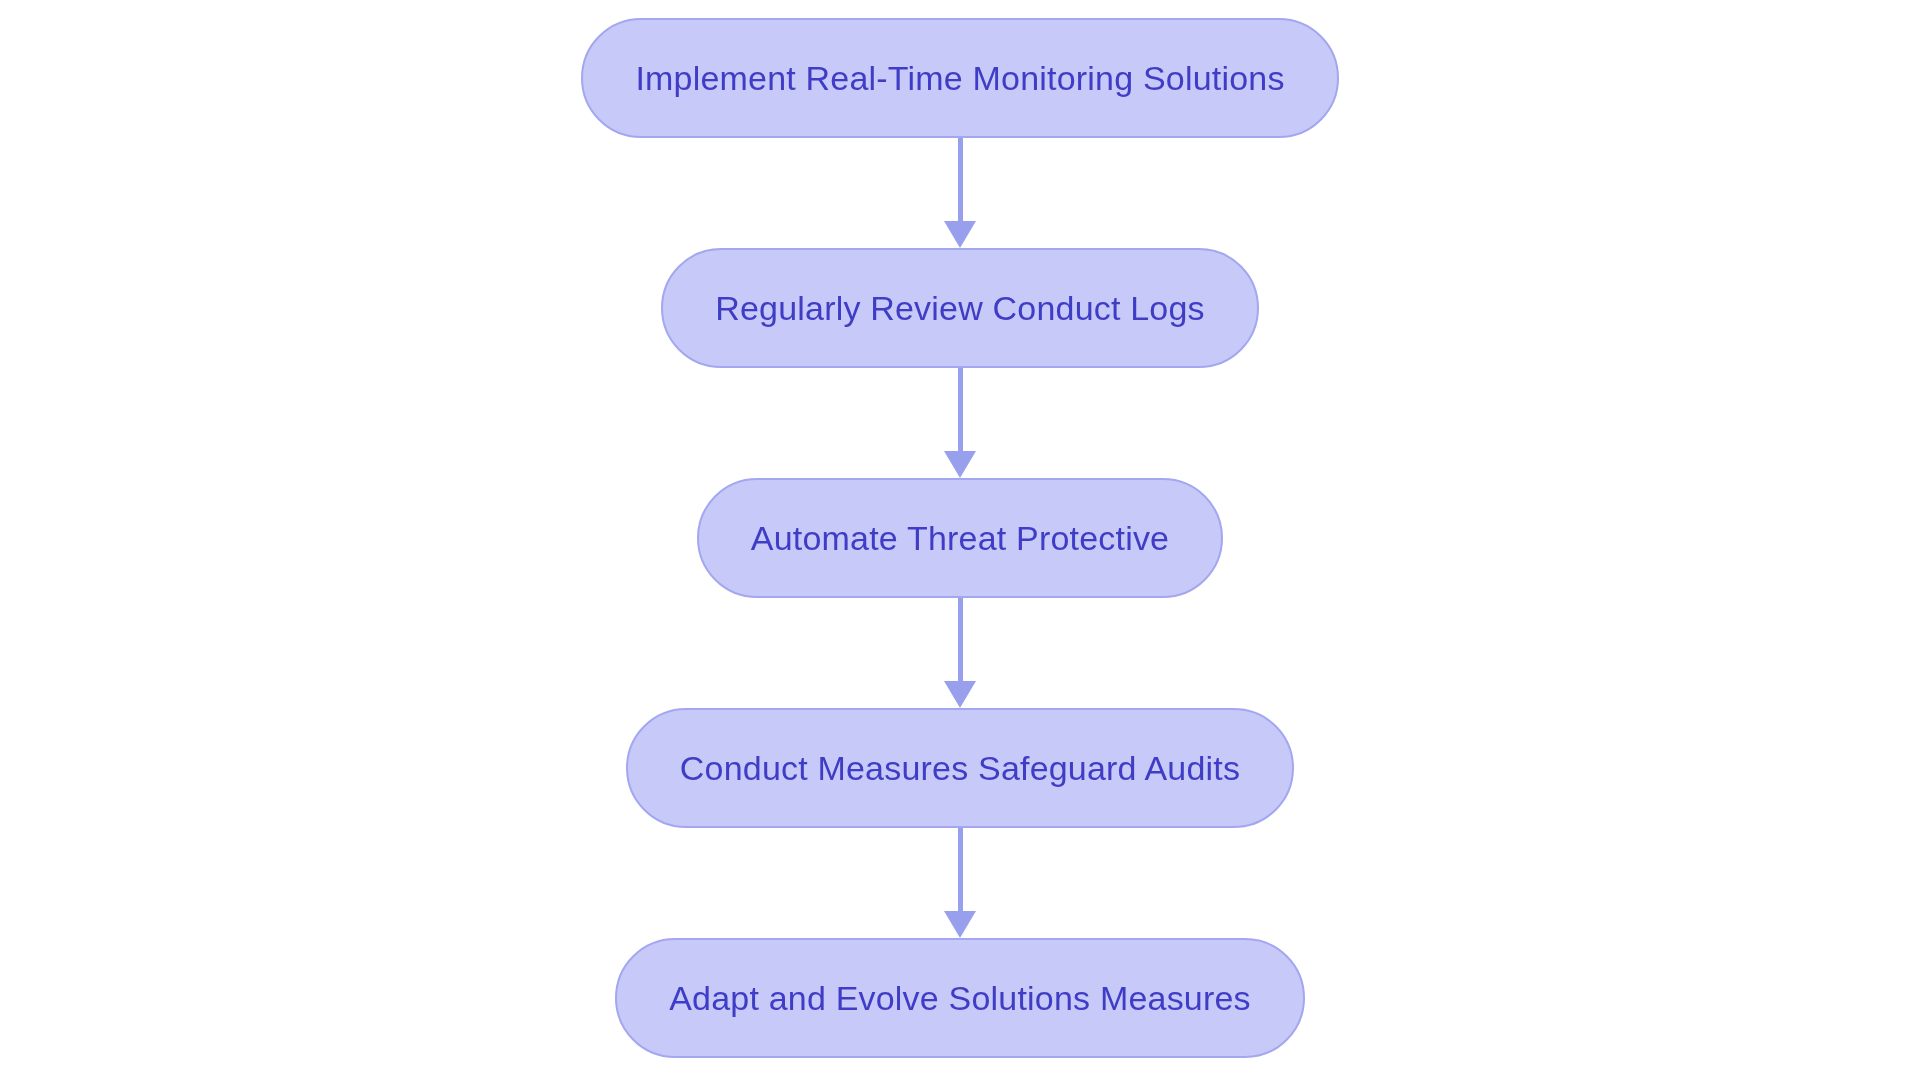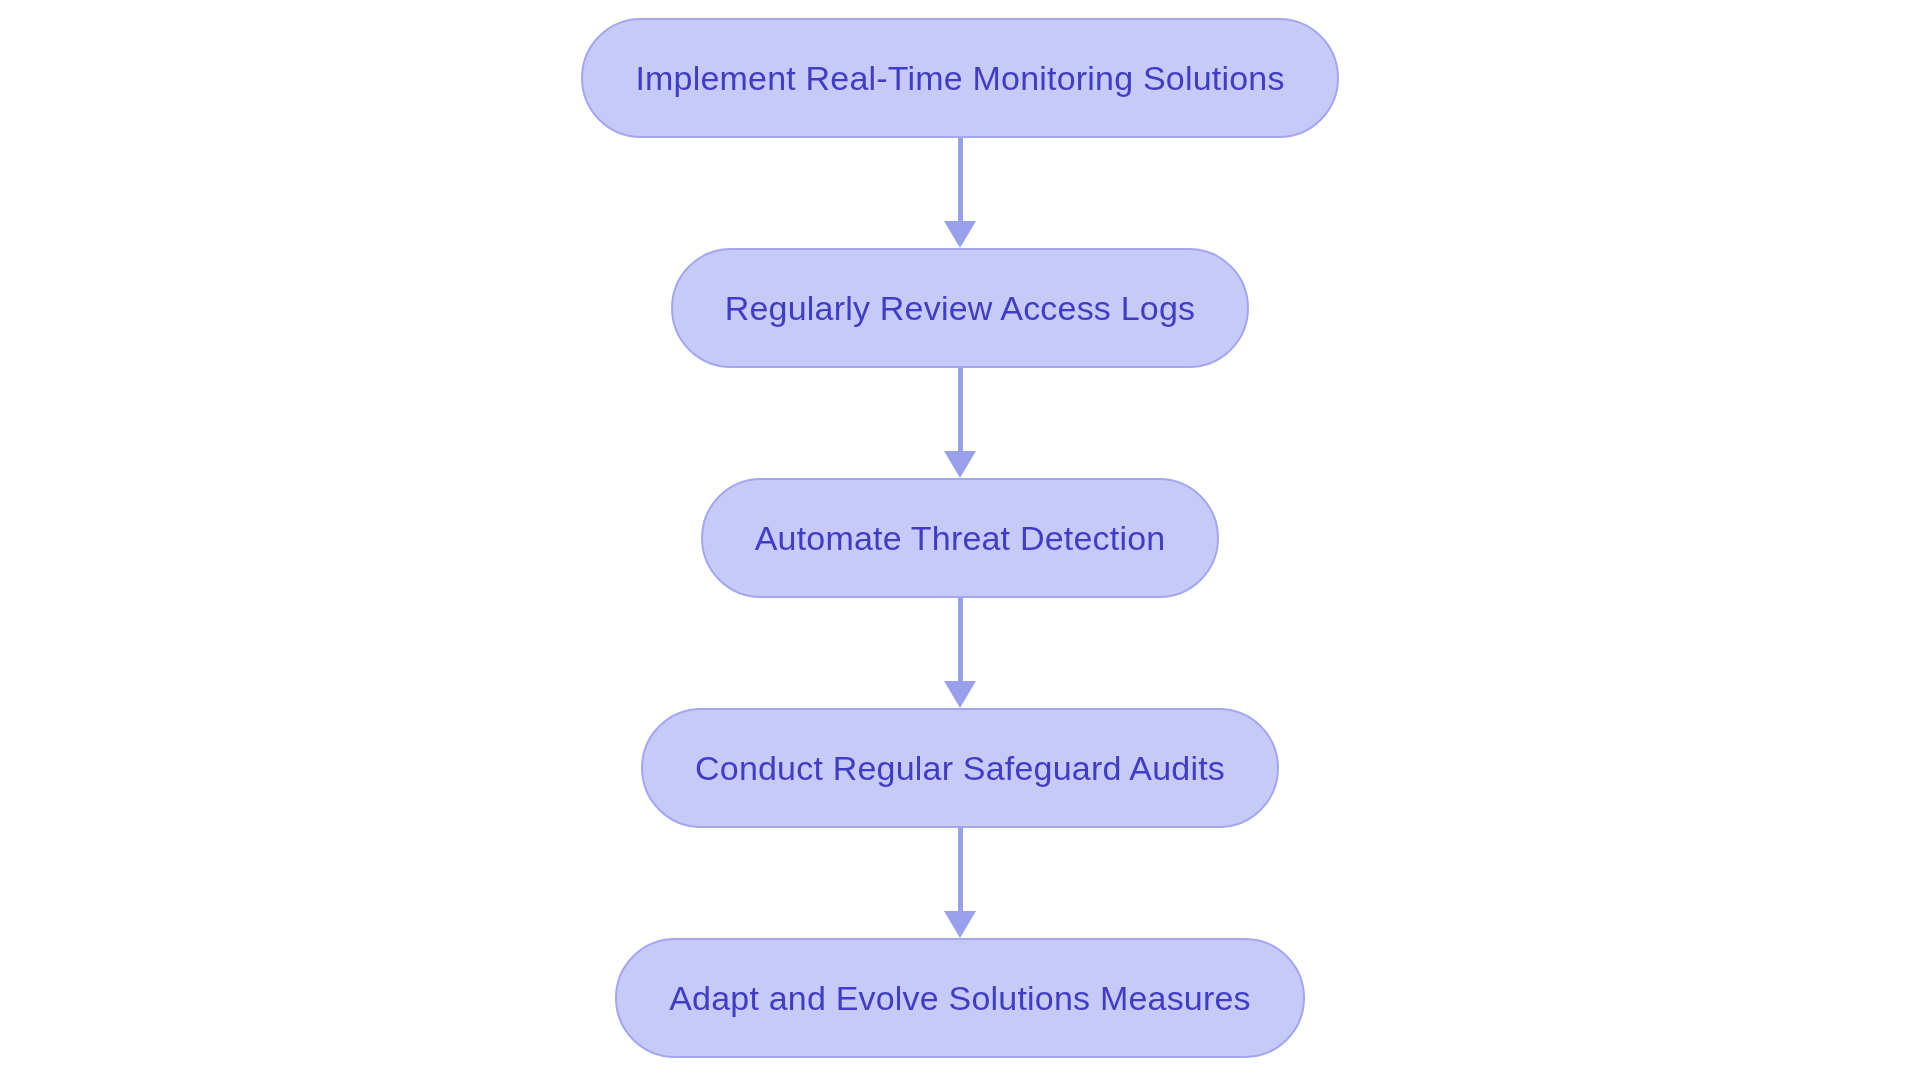--- a/index.html
+++ b/index.html
@@ -70,39 +70,39 @@
   <div class="node">
     <span>Implement Real-Time Monitoring Solutions</span>
   </div>
 
   <div class="arrow">
     <div class="shaft"></div>
     <div class="head"></div>
   </div>
 
   <div class="node">
-    <span>Regularly Review Access Logs</span>
+    <span>Regularly Review Conduct Logs</span>
   </div>
 
   <div class="arrow">
     <div class="shaft"></div>
     <div class="head"></div>
   </div>
 
   <div class="node">
-    <span>Automate Threat Detection</span>
+    <span>Automate Threat Protective</span>
   </div>
 
   <div class="arrow">
     <div class="shaft"></div>
     <div class="head"></div>
   </div>
 
   <div class="node">
-    <span>Conduct Regular Safeguard Audits</span>
+    <span>Conduct Measures Safeguard Audits</span>
   </div>
 
   <div class="arrow">
     <div class="shaft"></div>
     <div class="head"></div>
   </div>
 
   <div class="node">
     <span>Adapt and Evolve Solutions Measures</span>
   </div>

